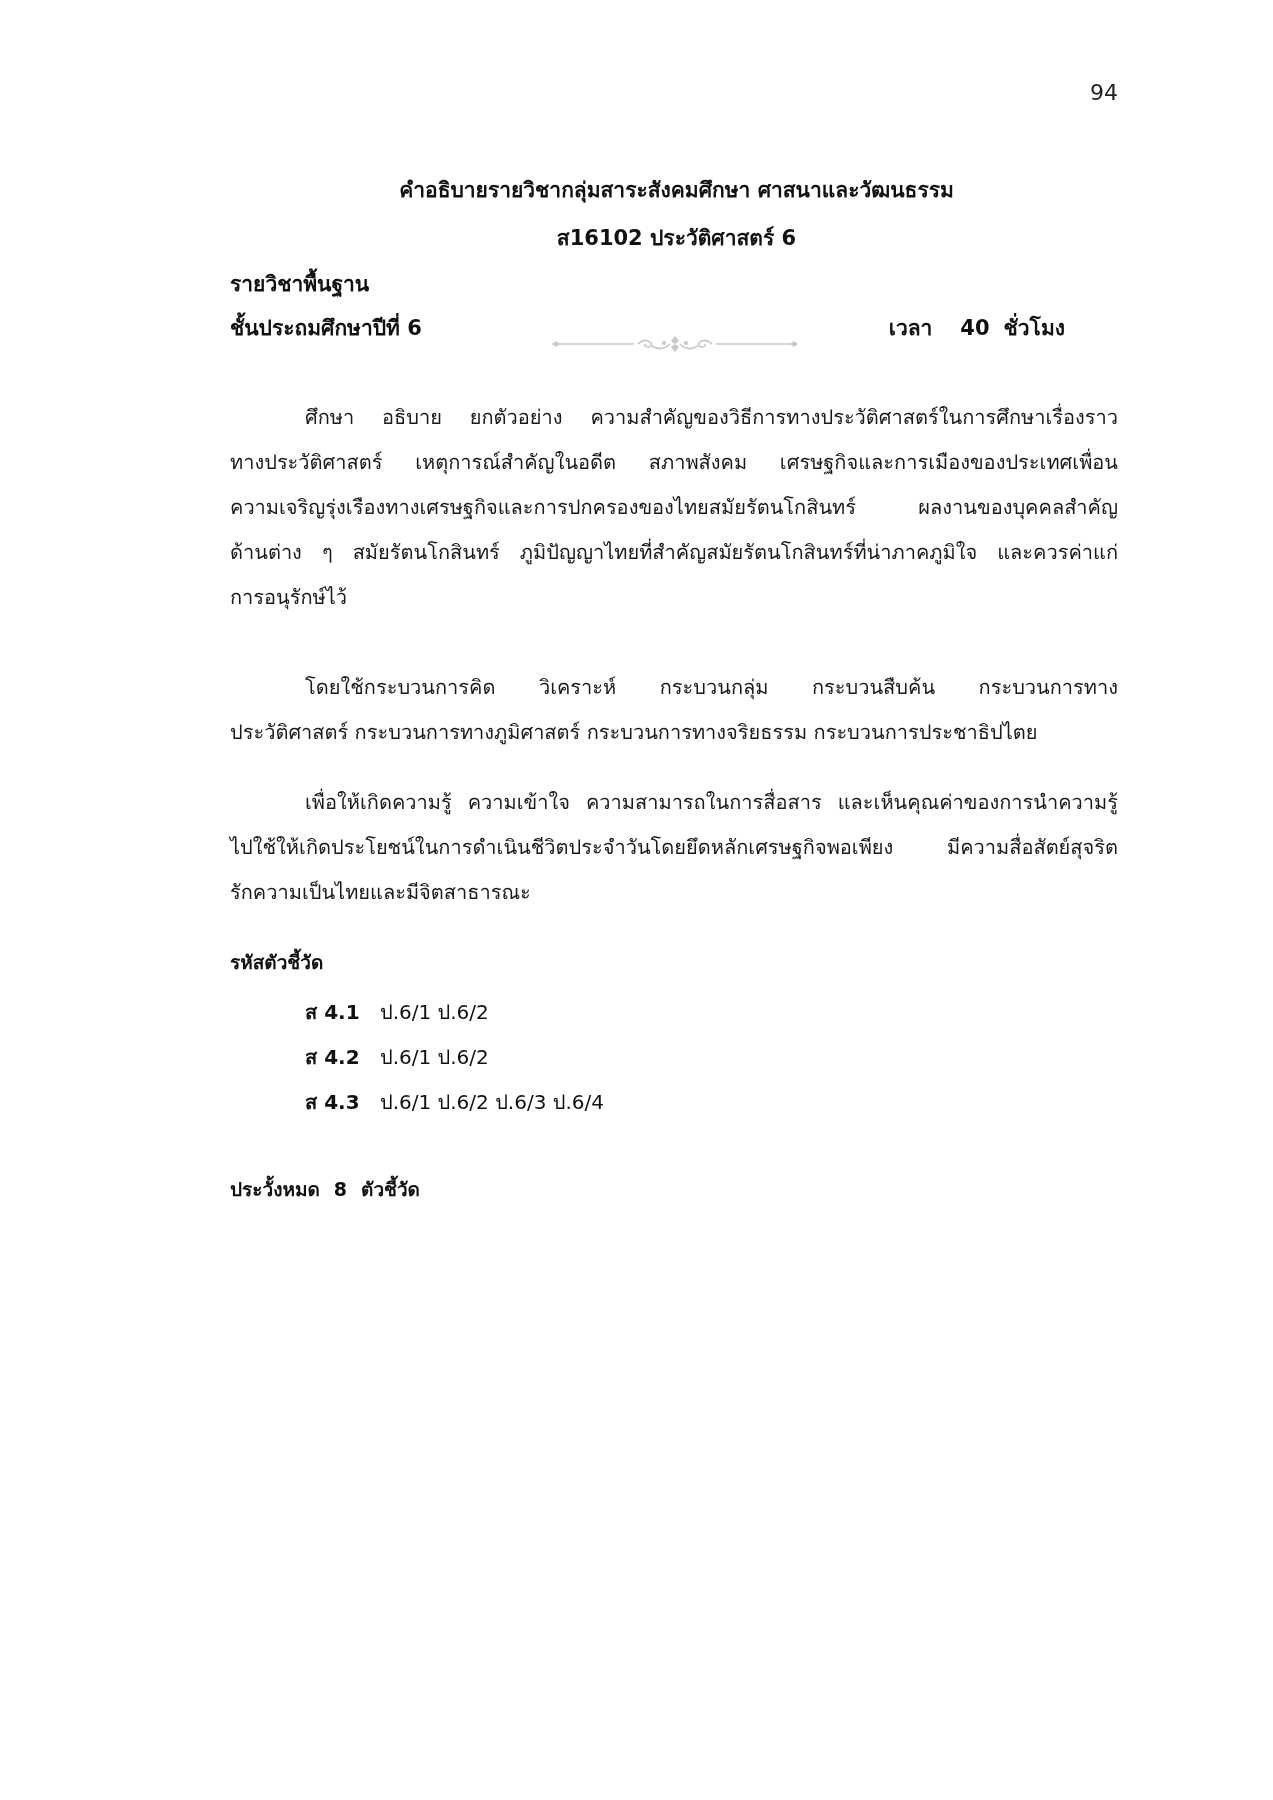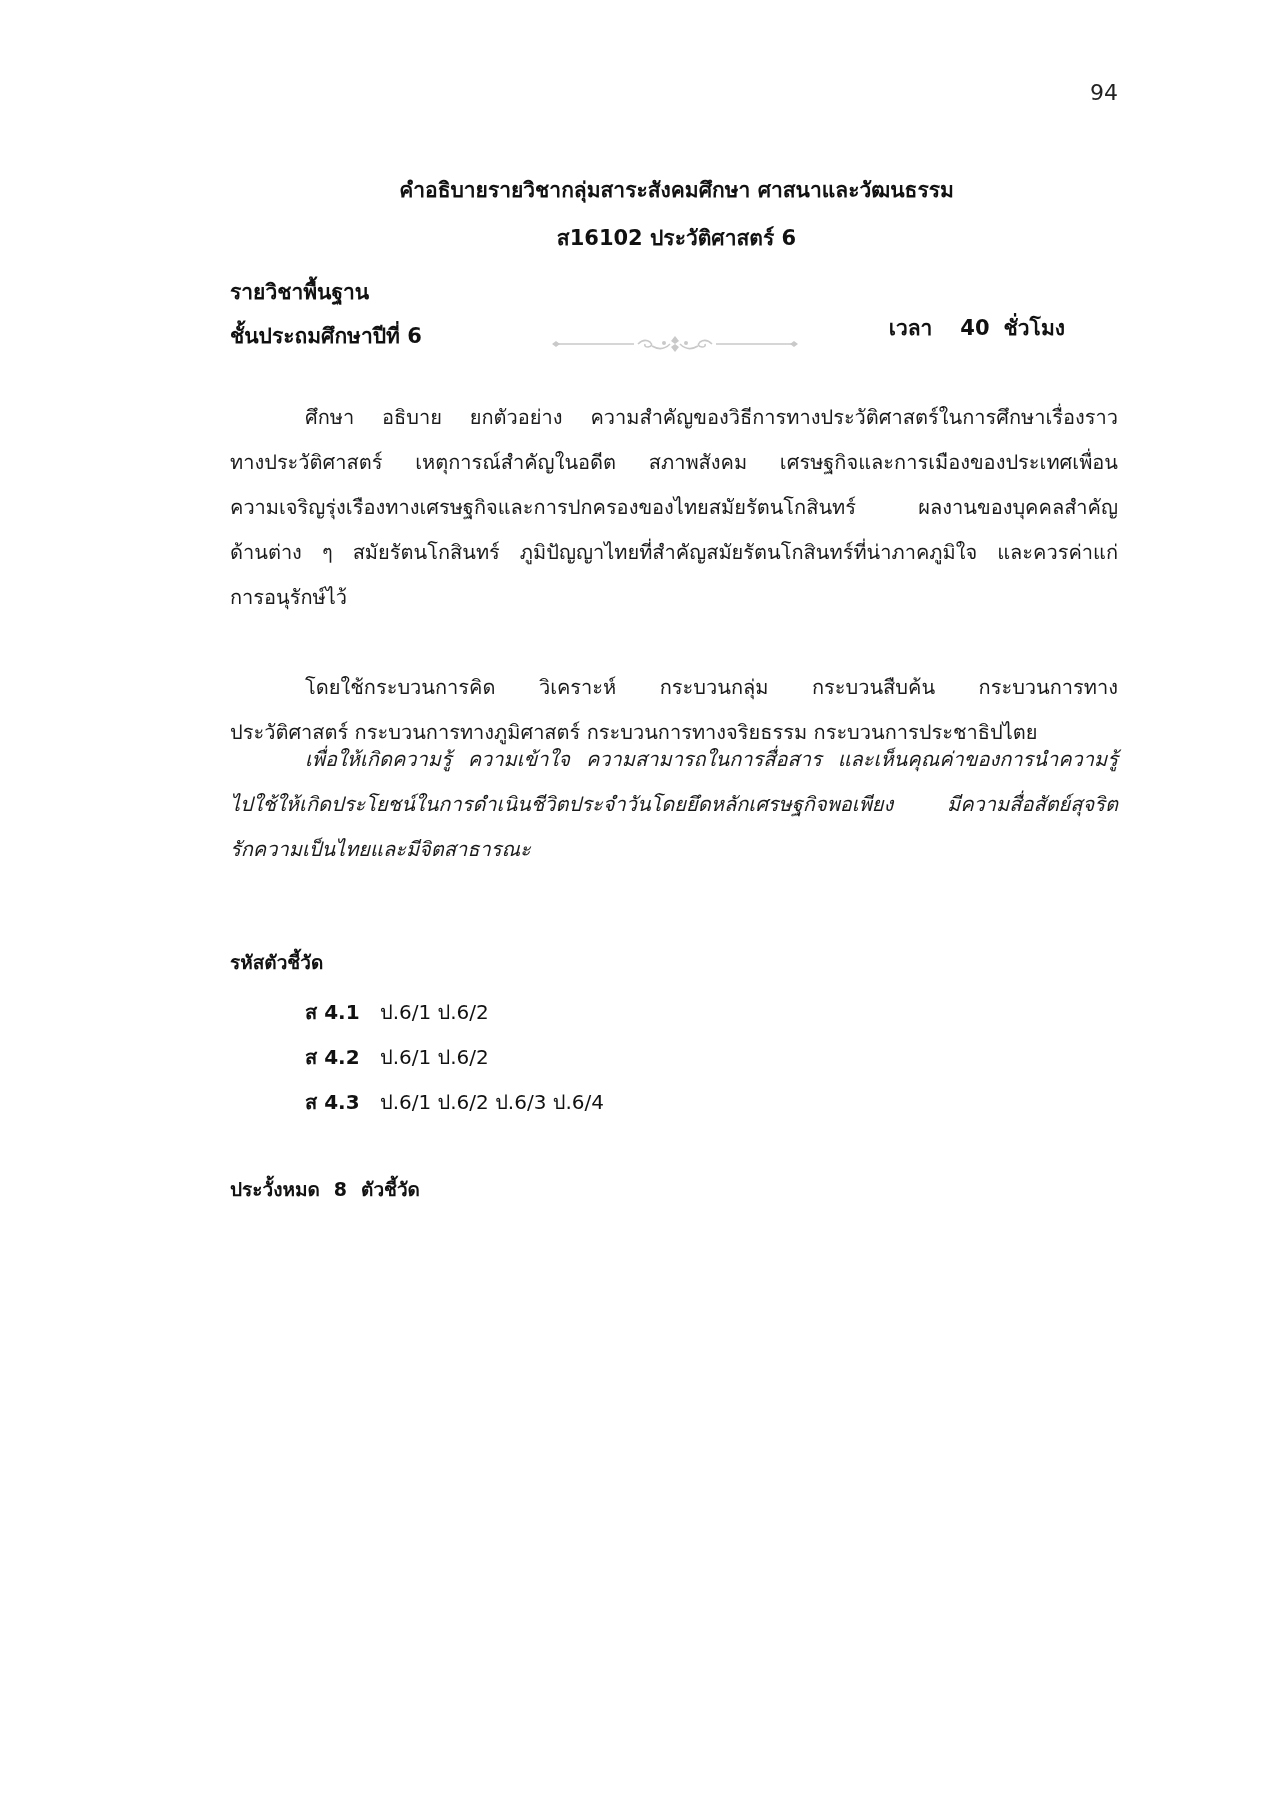--- a/index.html
+++ b/index.html
@@ -38,21 +38,21 @@
       position: absolute;
       left: 230px;
       width: 835px;
       height: 32px;
       font-weight: bold;
       font-size: 21px;
       white-space: nowrap;
     }
     .meta-row-1 { top: 267px; }
     .meta-row-2 { top: 311px; }
-    .meta-left { position: absolute; left: 0; top: 8px; }
+    .meta-left { position: absolute; left: 0; top: 0; }
     .meta-mid { position: absolute; left: 325px; top: 0; }
     .meta-right { position: absolute; right: 0; top: 0; }
     .meta-right span { display: inline-block; }
     .meta-right .gap { width: 28px; }
     .meta-right .gap2 { width: 14px; }
 
     .ornament {
       position: absolute;
       left: 552px;
       top: 334px;
@@ -76,21 +76,21 @@
       text-align-last: justify;
     }
     .body-line.last {
       text-align-last: left;
     }
     .body-line.indent {
       padding-left: 75px;
     }
     .para-1 { top: 395px; }
     .para-2 { top: 665px; }
-    .para-3 { top: 737px; font-style: italic; }
+    .para-3 { top: 780px; }
 
     .section-heading {
       position: absolute;
       left: 230px;
       font-weight: bold;
       font-size: 19px;
       white-space: nowrap;
     }
     .indicators-heading { top: 947px; }
     .total-line { top: 1174px; }

